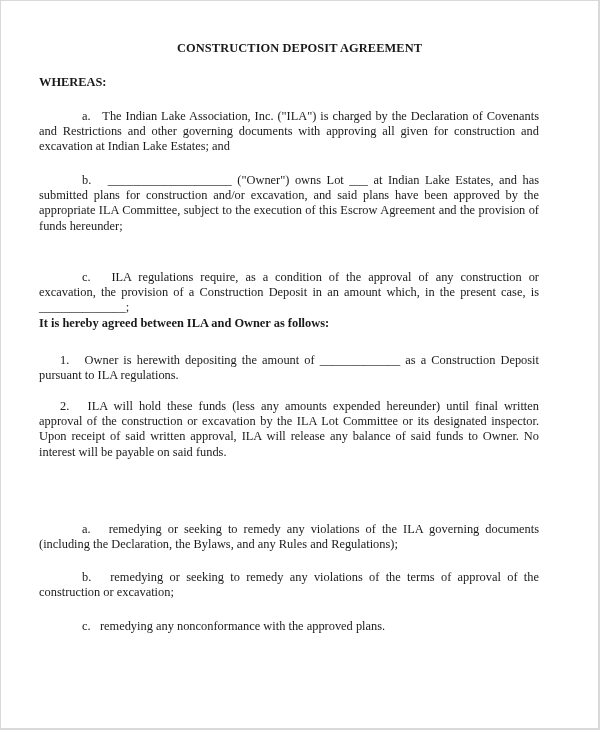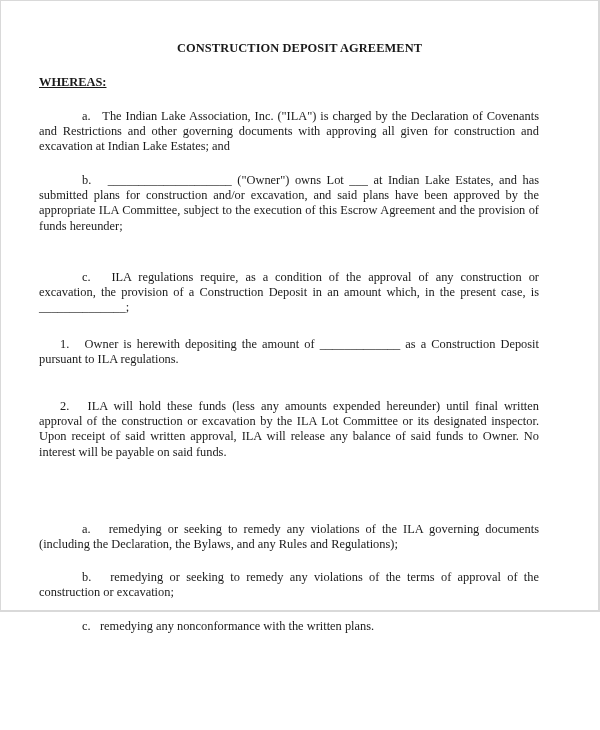--- a/index.html
+++ b/index.html
@@ -1,36 +1,36 @@
 <!DOCTYPE html>
 <html><head>
 <meta charset="utf-8">
 <style>
   html, body { margin: 0; padding: 0; background: #ffffff; }
   body { width: 600px; height: 730px; overflow: hidden; }
   .page {
     position: relative;
     box-sizing: border-box;
-    width: 600px; height: 612px;
+    width: 600px; height: 730px;
     border: 1px solid #d9d9d9;
     border-right-width: 2px;
     border-bottom-width: 2px;
     background: #ffffff;
     font-family: "Liberation Serif", serif;
     color: #1a1a1a;
     font-size: 12.4px;
     line-height: 15.2px;
   }
   .title {
     position: absolute; left: 0; right: 0; top: 40px;
     text-align: center; font-weight: bold; font-size: 12.4px;
     letter-spacing: 0.1px;
   }
   .heading {
-    position: absolute; left: 38px; font-weight: bold; text-decoration: underline;
+    position: absolute; left: 38px; font-weight: bold;
   }
   .para {
     position: absolute; left: 38px; width: 500px;
     text-align: justify;
   }
   .indent-a { text-indent: 43px; }
   .indent-n { text-indent: 21px; }
 </style>
 </head>
 <body>
@@ -46,36 +46,37 @@
   </div>
 
   <div class="para indent-a" style="top:172px">
     <span>b.</span>&nbsp;&nbsp;&nbsp;<span>____________________</span> <span>("Owner") owns Lot</span> <span>___</span> <span>at Indian Lake Estates, and has submitted plans for construction and/or excavation, and said plans have been approved by the appropriate ILA Committee, subject to the execution of this Escrow Agreement and the provision of funds hereunder;</span>
   </div>
 
   <div class="para indent-a" style="top:269px">
     <span>c.</span>&nbsp;&nbsp;&nbsp;<span>ILA regulations require, as a condition of the approval of any construction or excavation, the provision of a Construction Deposit in an amount which, in the present case, is</span> <span>______________</span><span>;</span>
   </div>
 
+  <div class="heading" style="top:315px">It is hereby agreed between ILA and Owner as follows:</div>
 
-  <div class="para indent-n" style="top:336px">
+  <div class="para indent-n" style="top:352px">
     <span>1.</span>&nbsp;&nbsp;&nbsp;<span>Owner is herewith depositing the amount of</span> <span>_____________</span> <span>as a Construction Deposit pursuant to ILA regulations.</span>
   </div>
 
   <div class="para indent-n" style="top:398px">
     <span>2.</span>&nbsp;&nbsp;&nbsp;<span>ILA will hold these funds (less any amounts expended hereunder) until final written approval of the construction or excavation by the ILA Lot Committee or its designated inspector. Upon receipt of said written approval, ILA will release any balance of said funds to Owner.  No interest will be payable on said funds.</span>
   </div>
 
 
   <div class="para indent-a" style="top:521px">
     <span>a.</span>&nbsp;&nbsp;&nbsp;<span>remedying or seeking to remedy any violations of the ILA governing documents (including the Declaration, the Bylaws, and any Rules and Regulations);</span>
   </div>
 
   <div class="para indent-a" style="top:569px">
     <span>b.</span>&nbsp;&nbsp;&nbsp;<span>remedying or seeking to remedy any violations of  the terms of approval of the construction or excavation;</span>
   </div>
 
   <div class="para indent-a" style="top:618px">
-    <span>c.</span>&nbsp;&nbsp;&nbsp;<span>remedying any nonconformance with the written plans.</span>
+    <span>c.</span>&nbsp;&nbsp;&nbsp;<span>remedying any nonconformance with the approved plans.</span>
   </div>
 
 
 </div>
 
 </body></html>

